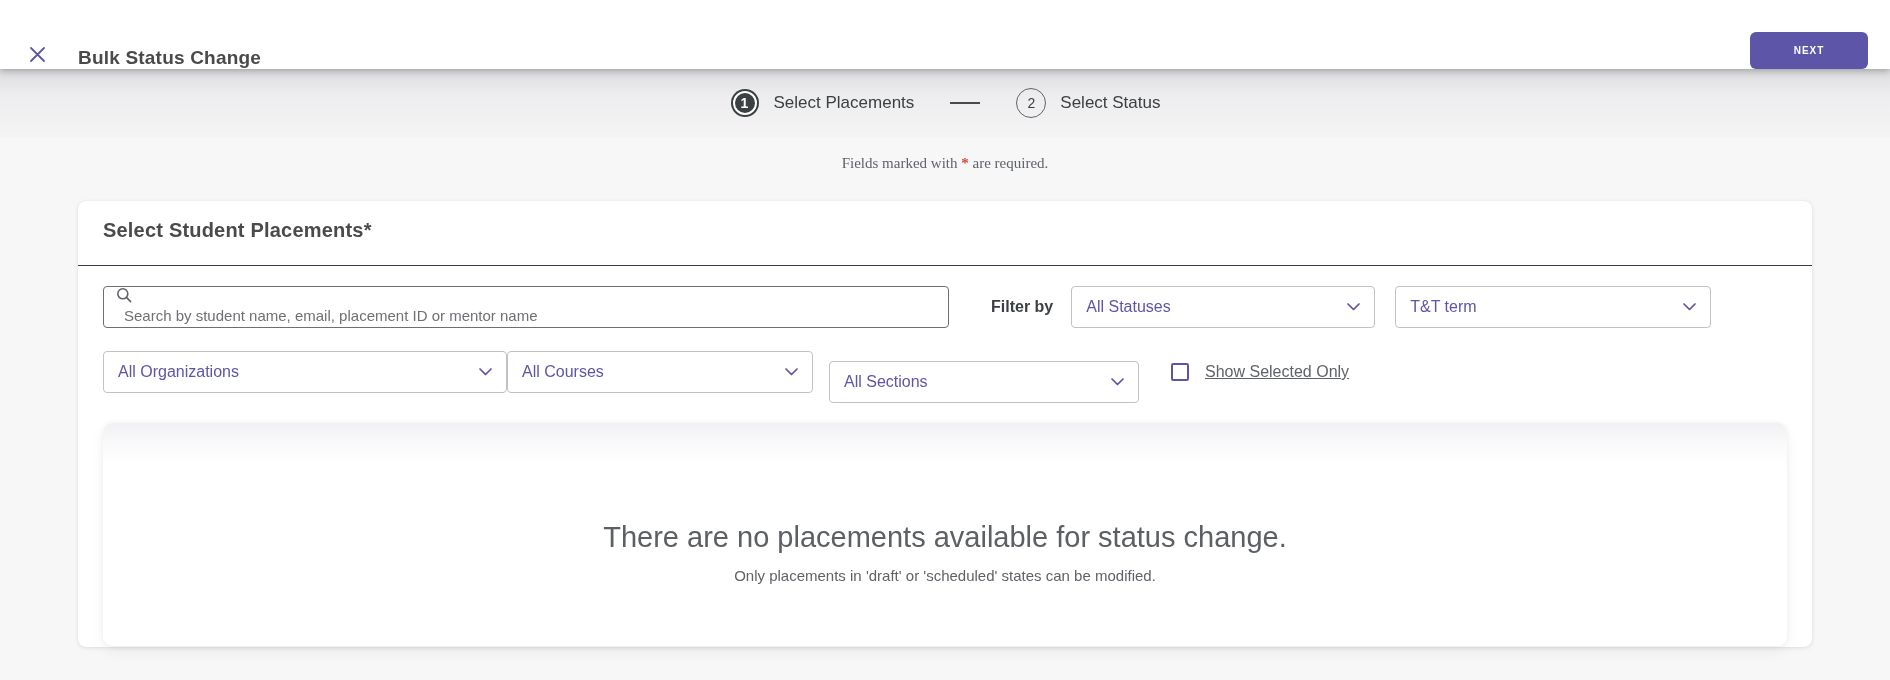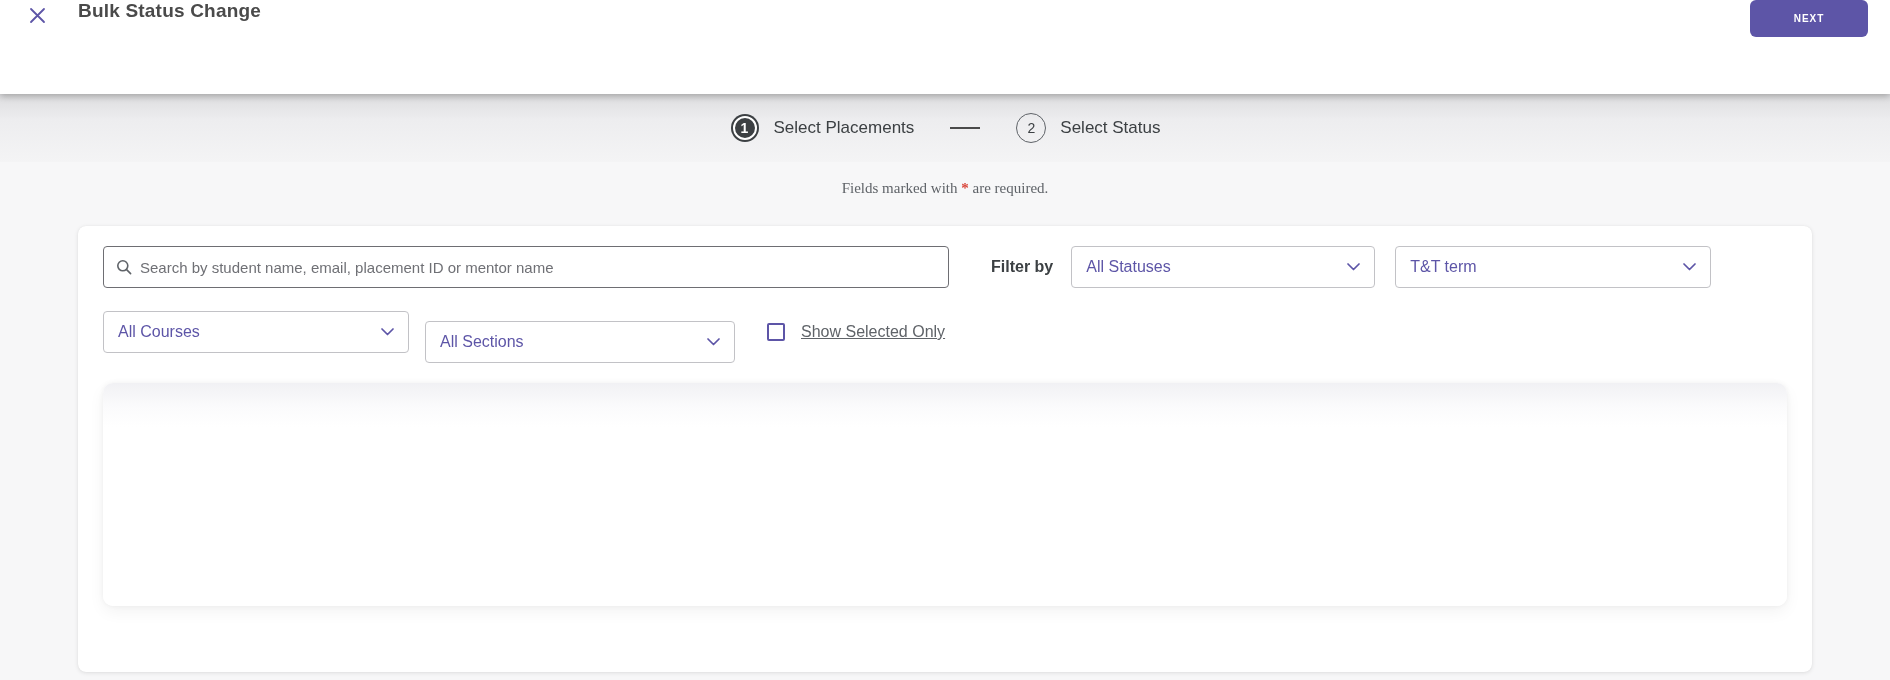--- a/index.html
+++ b/index.html
@@ -7,22 +7,22 @@
   body {
     width: 1890px; height: 680px;
     font-family: "Liberation Sans", sans-serif;
     background: #f7f7f8;
     overflow: hidden;
   }
   .page { width: 1890px; height: 680px; display: flex; flex-direction: column; }
 
   
   .topbar {
-    height: 94px; background: #ffffff;
-    display: flex; align-items: flex-start;
+    height: 69px; background: #ffffff;
+    display: flex; align-items: flex-end;
     padding: 0 22px;
     position: relative; z-index: 3;
     box-shadow: 0 2px 7px rgba(0,0,0,0.28);
   }
   .close-btn {
     width: 30px; height: 30px; border: none; background: transparent;
     display: flex; align-items: center; justify-content: center;
     cursor: pointer; color: #5d55a7;
   }
   .topbar-title {
@@ -96,20 +96,21 @@
 
   
   .filter-row { display: flex; align-items: center; }
   .filter-row.second { margin-top: 13px; }
 
   .search-box {
     width: 846px; height: 42px;
     border: 1px solid #6e6e73; border-radius: 4px;
     display: flex; padding: 0 12px;
     background: #ffffff;
+    flex-direction: column;
   }
   .search-box .icon { display: flex; align-items: center; color: #5f6368; }
   .search-box input {
     border: none; outline: none; flex: 1; margin-left: 8px;
     font-family: "Liberation Sans", sans-serif;
     font-size: 15px; color: #3c4043; background: transparent;
   }
   .search-box input::placeholder { color: #6f7075; }
 
   .filter-by-label {
@@ -186,20 +187,23 @@
   </div>
 
   <div class="content">
 
     <div class="required-note">
       <span>Fields marked with </span><span class="asterisk">*</span><span> are required.</span>
     </div>
 
     <div class="card">
 
+      <div class="card-header">
+        <span class="card-heading">Select Student Placements</span><span class="card-heading red-asterisk">*</span>
+      </div>
 
       <div class="card-body">
 
         <div class="filter-row">
           <div class="search-box">
             <span class="icon">
               <svg width="16" height="16" viewBox="0 0 16 16" fill="none">
                   <circle cx="6.8" cy="6.8" r="5" stroke="#5f6368" stroke-width="1.6"></circle>
                   <path d="M10.6 10.6 L14.6 14.6" stroke="#5f6368" stroke-width="1.6" stroke-linecap="round"></path>
                 </svg>
@@ -222,20 +226,28 @@
             <span class="select-value">T&amp;T term</span>
             <span class="chevron">
               <svg width="13" height="8" viewBox="0 0 13 8" fill="none">
                   <path d="M1 1 L6.5 6.5 L12 1" stroke="#5d55a7" stroke-width="1.7" stroke-linecap="round" stroke-linejoin="round"></path>
                 </svg>
             </span>
           </div>
         </div>
 
         <div class="filter-row second">
+          <div class="select orgs">
+            <span class="select-value">All Organizations</span>
+            <span class="chevron">
+              <svg width="13" height="8" viewBox="0 0 13 8" fill="none">
+                  <path d="M1 1 L6.5 6.5 L12 1" stroke="#5d55a7" stroke-width="1.7" stroke-linecap="round" stroke-linejoin="round"></path>
+                </svg>
+            </span>
+          </div>
 
           <div class="select courses">
             <span class="select-value">All Courses</span>
             <span class="chevron">
               <svg width="13" height="8" viewBox="0 0 13 8" fill="none">
                   <path d="M1 1 L6.5 6.5 L12 1" stroke="#5d55a7" stroke-width="1.7" stroke-linecap="round" stroke-linejoin="round"></path>
                 </svg>
             </span>
           </div>
 
@@ -248,19 +260,21 @@
             </span>
           </div>
 
           <div class="checkbox-group">
             <span class="checkbox"></span>
             <span class="checkbox-label">Show Selected Only</span>
           </div>
         </div>
 
         <div class="empty-panel">
+          <div class="empty-title">There are no placements available for status change.</div>
+          <div class="empty-subtitle">Only placements in 'draft' or 'scheduled' states can be modified.</div>
         </div>
 
       </div>
     </div>
 
   </div>
 </div>
 
 </body></html>

